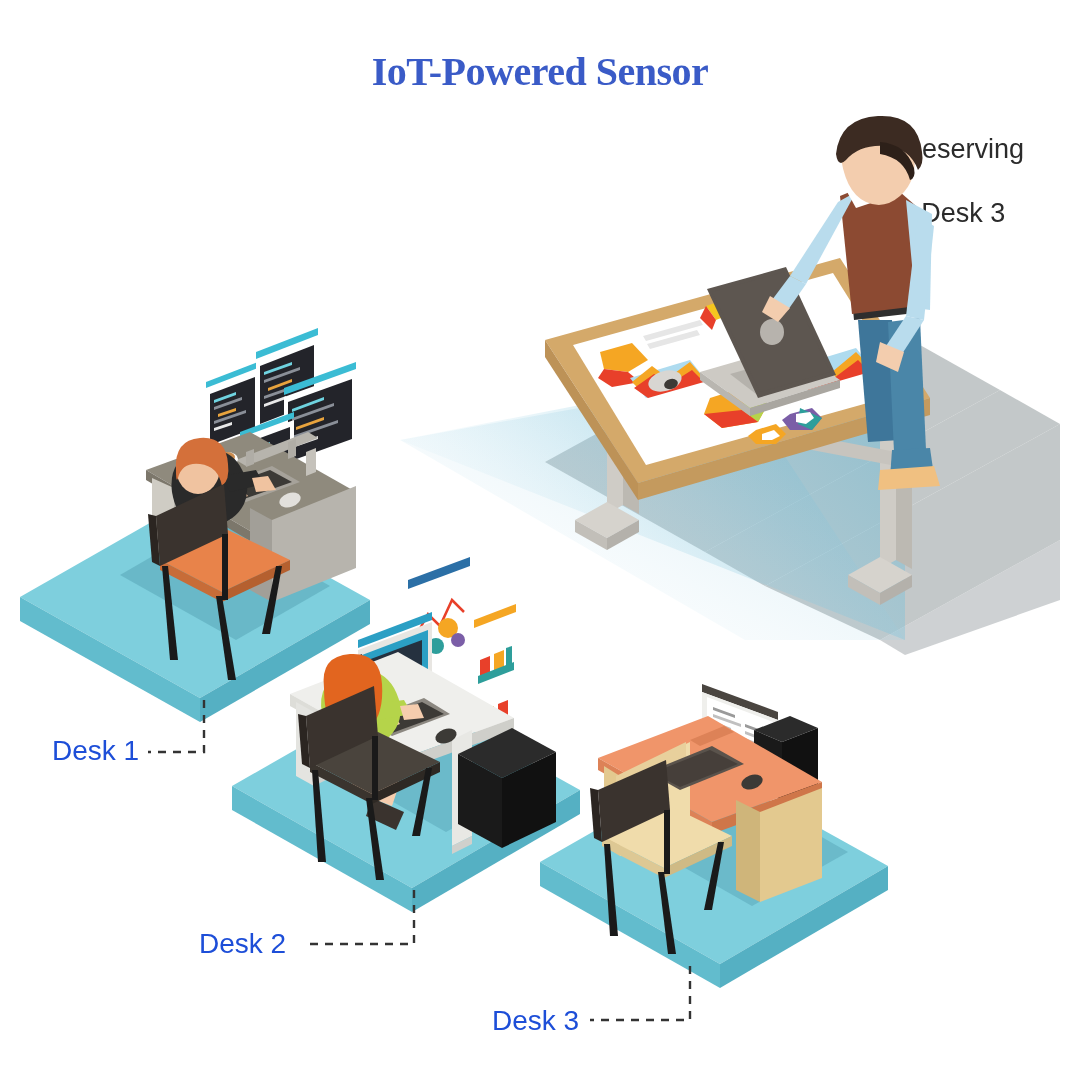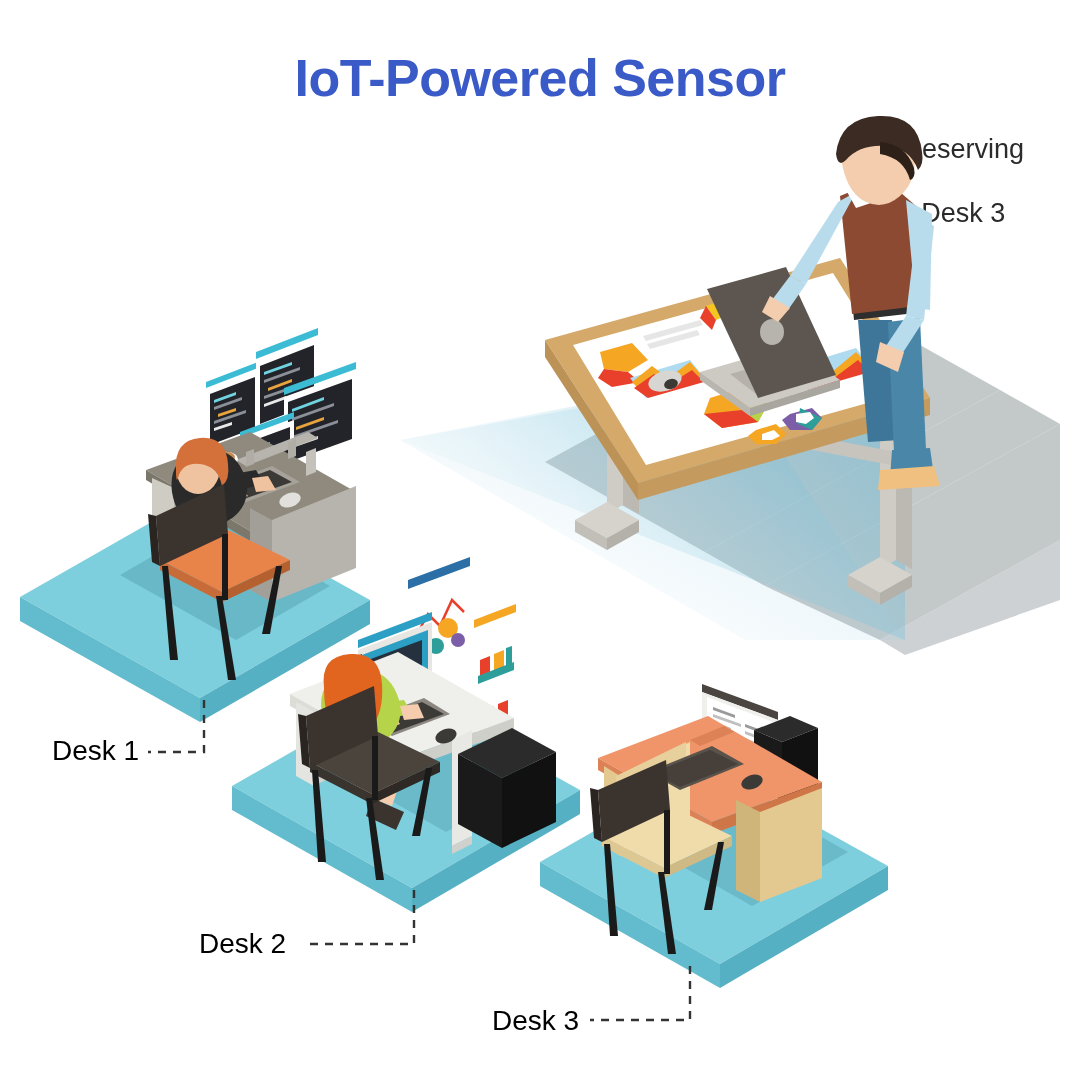--- a/index.html
+++ b/index.html
@@ -1,32 +1,32 @@
 <!DOCTYPE html>
 <html><head>
 <meta charset="utf-8">
 <style>
   html,body{margin:0;padding:0;background:#ffffff;}
   body{width:1080px;height:1080px;overflow:hidden;font-family:"Liberation Sans",sans-serif;}
   #stage{position:relative;width:1080px;height:1080px;background:#ffffff;}
   #scene{position:absolute;inset:0;}
   .title{
     position:absolute;left:0;right:0;top:48px;text-align:center;
-    font-family:Liberation Sans, sans-serif;
-    font-size:52px;font-weight:700;letter-spacing:-0.5px;
+    font-family:Liberation Serif, serif;
+    font-size:40px;font-weight:700;letter-spacing:-0.5px;
     color:#3a5bc7;
   }
   .corner-label{
     position:absolute;font-family:"Liberation Sans",sans-serif;
     font-size:27px;font-weight:400;color:#2b2b2b;line-height:1.18;
     text-align:center;white-space:pre-line;
   }
   .desk-label{
     position:absolute;font-family:"Liberation Sans",sans-serif;
-    font-size:28px;font-weight:400;color:#000000;white-space:nowrap;
+    font-size:28px;font-weight:400;color:#1d4ed8;white-space:nowrap;
   }
 </style>
 </head>
 <body>
 
 <div id="stage">
 
   <div class="title">IoT-Powered Sensor</div>
 
   <div class="corner-label" style="right:56px;top:102px;">

